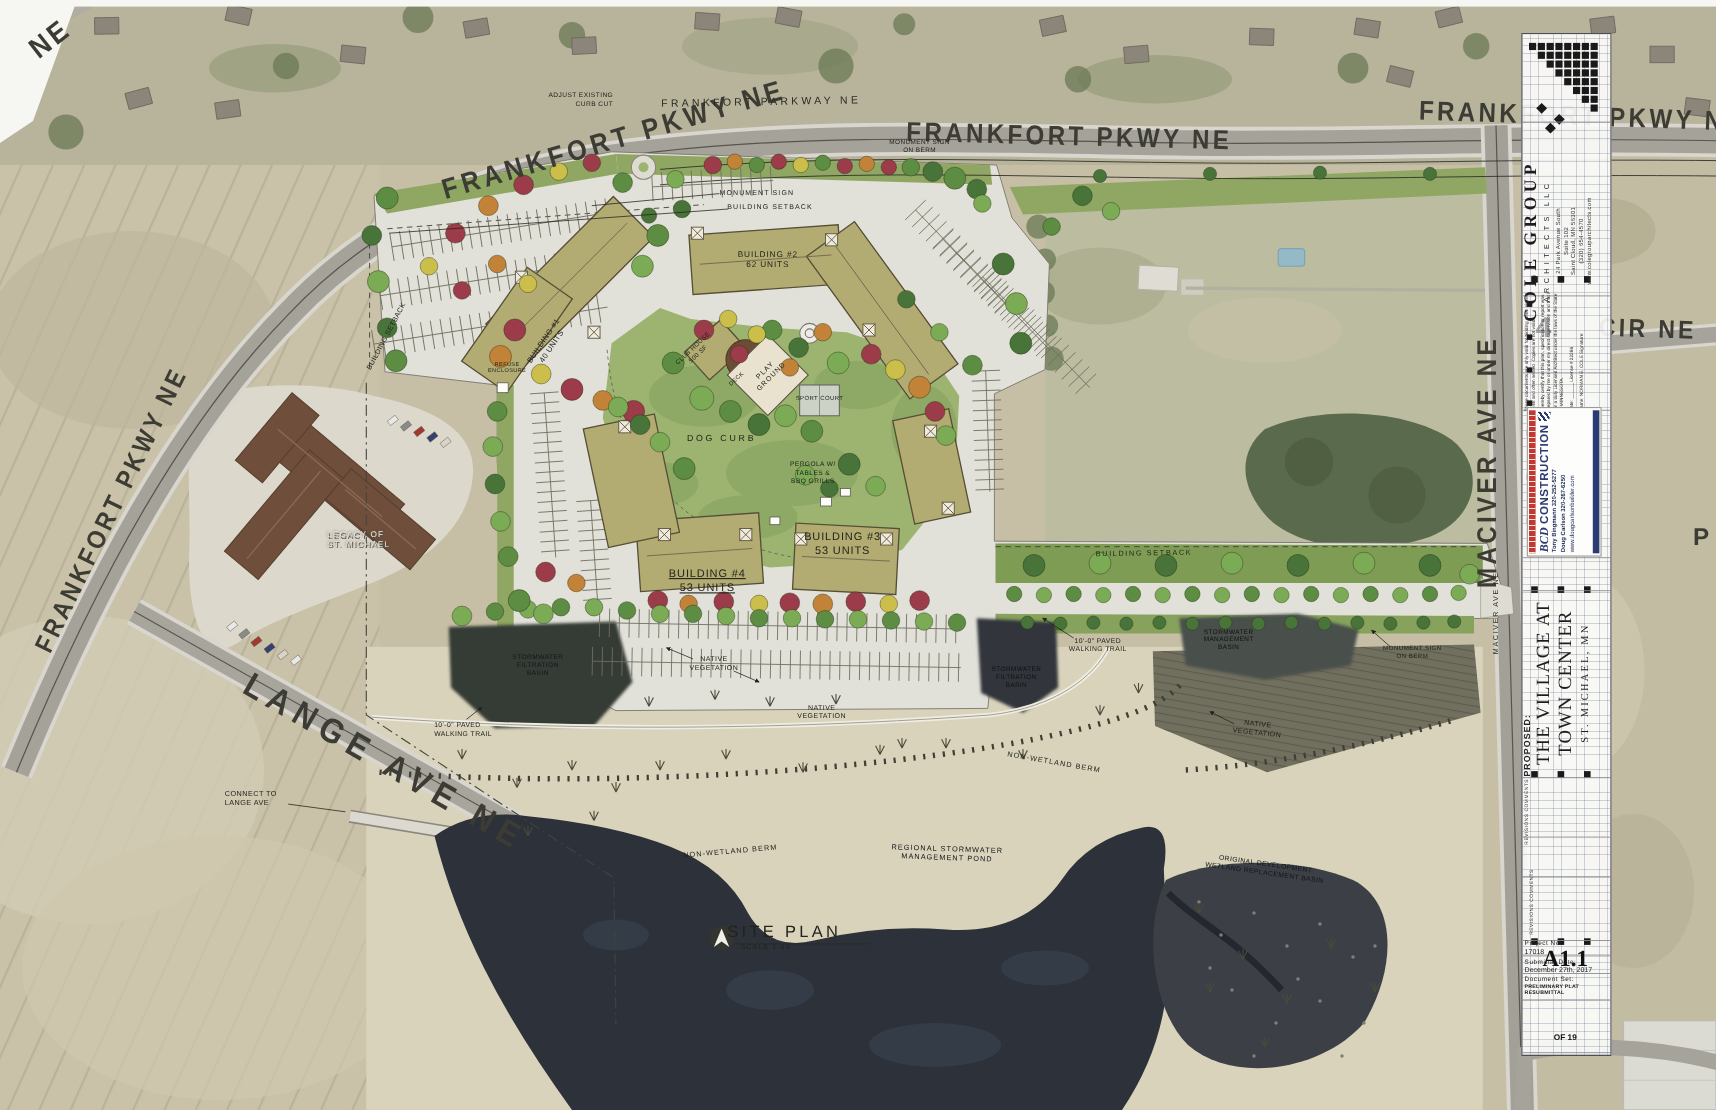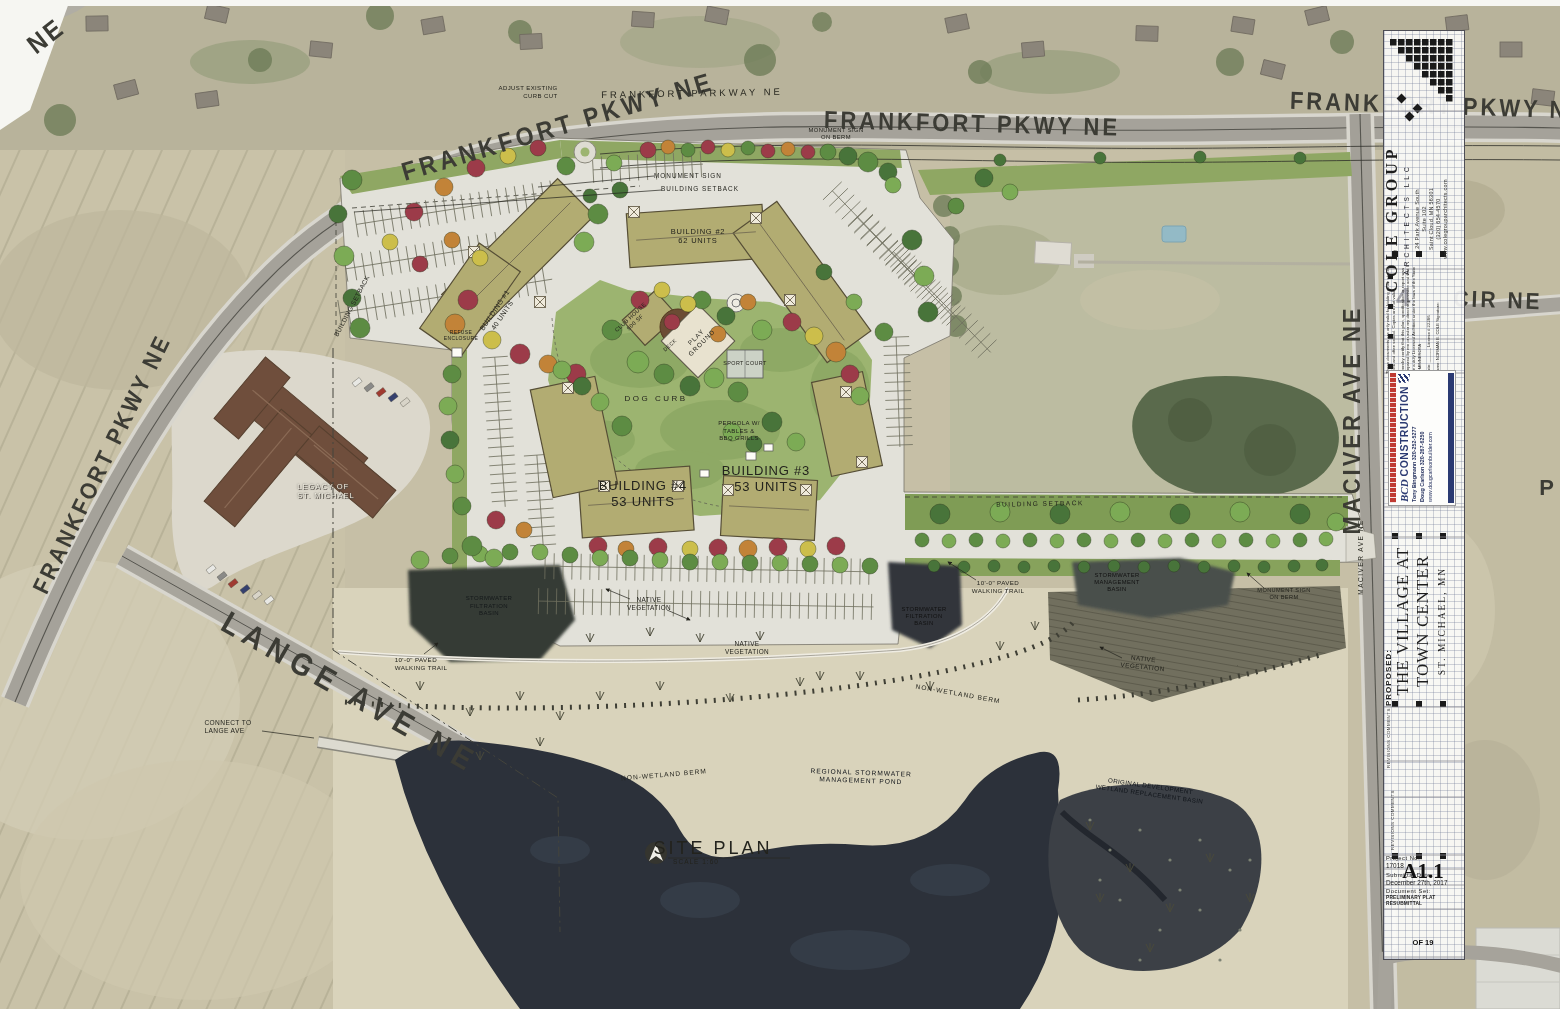--- a/index.html
+++ b/index.html
@@ -899,23 +899,23 @@
 <div class="al" style="left:633px;top:320px;font-size:5.6px;transform:translate(-50%,-50%) rotate(-43deg);">CLUB HOUSE
 500 SF</div>
 <div class="al" style="left:670px;top:345px;font-size:5.2px;transform:translate(-50%,-50%) rotate(-43deg);">DECK</div>
 <div class="al" style="left:699px;top:340px;font-size:6.4px;letter-spacing:1px;transform:translate(-50%,-50%) rotate(-45deg);">PLAY
 GROUND</div>
 <div class="al" style="left:745px;top:363px;font-size:5.4px;transform:translate(-50%,-50%);">SPORT COURT</div>
 <div class="al" style="left:656px;top:399px;font-size:8px;letter-spacing:2.5px;transform:translate(-50%,-50%);">DOG CURB</div>
 <div class="al" style="left:739px;top:431px;font-size:6px;transform:translate(-50%,-50%);">PERGOLA W/
 TABLES &amp;
 BBQ GRILLS</div>
-<div class="al" style="left:643px;top:494px;font-size:13px;letter-spacing:.8px;transform:translate(-50%,-50%);">BUILDING #4
+<div class="al" style="left:643px;top:529px;font-size:10px;letter-spacing:.8px;transform:translate(-50%,-50%);text-decoration:underline;">BUILDING #4
 53 UNITS</div>
-<div class="al" style="left:766px;top:479px;font-size:13px;letter-spacing:.8px;transform:translate(-50%,-50%);">BUILDING #3
+<div class="al" style="left:766px;top:495px;font-size:10px;letter-spacing:.8px;transform:translate(-50%,-50%);">BUILDING #3
 53 UNITS</div>
 <div class="al" style="left:1040px;top:504px;font-size:6.6px;letter-spacing:1.5px;transform:translate(-50%,-50%) rotate(-1deg);">BUILDING SETBACK</div>
 <div class="al" style="left:998px;top:587px;font-size:6.2px;transform:translate(-50%,-50%);">10'-0" PAVED
 WALKING TRAIL</div>
 <div class="al" style="left:924px;top:617px;font-size:5.8px;color:#111;transform:translate(-50%,-50%);">STORMWATER
 FILTRATION
 BASIN</div>
 <div class="al" style="left:1117px;top:583px;font-size:5.8px;color:#111;transform:translate(-50%,-50%);">STORMWATER
 MANAGEMENT
 BASIN</div>
@@ -935,21 +935,21 @@
 <div class="al" style="left:664px;top:775px;font-size:6.6px;letter-spacing:1px;transform:translate(-50%,-50%) rotate(-5deg);">NON-WETLAND BERM</div>
 <div class="al" style="left:958px;top:694px;font-size:6.6px;letter-spacing:1px;transform:translate(-50%,-50%) rotate(10deg);">NON-WETLAND BERM</div>
 <div class="al" style="left:861px;top:777px;font-size:6.6px;letter-spacing:1px;color:#0e1218;transform:translate(-50%,-50%) rotate(2deg);">REGIONAL STORMWATER
 MANAGEMENT POND</div>
 <div class="al" style="left:1150px;top:790px;font-size:6.2px;color:#10141a;transform:translate(-50%,-50%) rotate(8deg);">ORIGINAL DEVELOPMENT
 WETLAND REPLACEMENT BASIN</div>
 <div class="al" style="left:228px;top:727px;font-size:6.6px;text-align:left;transform:translate(-50%,-50%);">CONNECT TO
 LANGE AVE</div>
 <div class="al lightlabel" style="left:326px;top:491px;font-size:7.5px;letter-spacing:1px;text-align:left;transform:translate(-50%,-50%);">LEGACY OF
 ST. MICHAEL</div>
-<div class="al" style="left:713px;top:848px;font-size:18px;letter-spacing:3px;color:#23231d;transform:translate(-50%,-50%);">SITE PLAN</div>
+<div class="al" style="left:713px;top:848px;font-size:15px;letter-spacing:3px;color:#23231d;transform:translate(-50%,-50%);">SITE PLAN</div>
 <div class="al" style="left:696px;top:862px;font-size:6.5px;letter-spacing:1px;transform:translate(-50%,-50%);">SCALE 1:60</div>
 
 <div class="tb">
   <svg id="tbdeco" width="80" height="928" viewBox="0 0 80 928">
         <rect x="6" y="8" width="6.5" height="6.5" fill="#1a1a1a"></rect>
         <rect x="14" y="8" width="6.5" height="6.5" fill="#1a1a1a"></rect>
         <rect x="22" y="8" width="6.5" height="6.5" fill="#1a1a1a"></rect>
         <rect x="30" y="8" width="6.5" height="6.5" fill="#1a1a1a"></rect>
         <rect x="38" y="8" width="6.5" height="6.5" fill="#1a1a1a"></rect>
         <rect x="46" y="8" width="6.5" height="6.5" fill="#1a1a1a"></rect>

